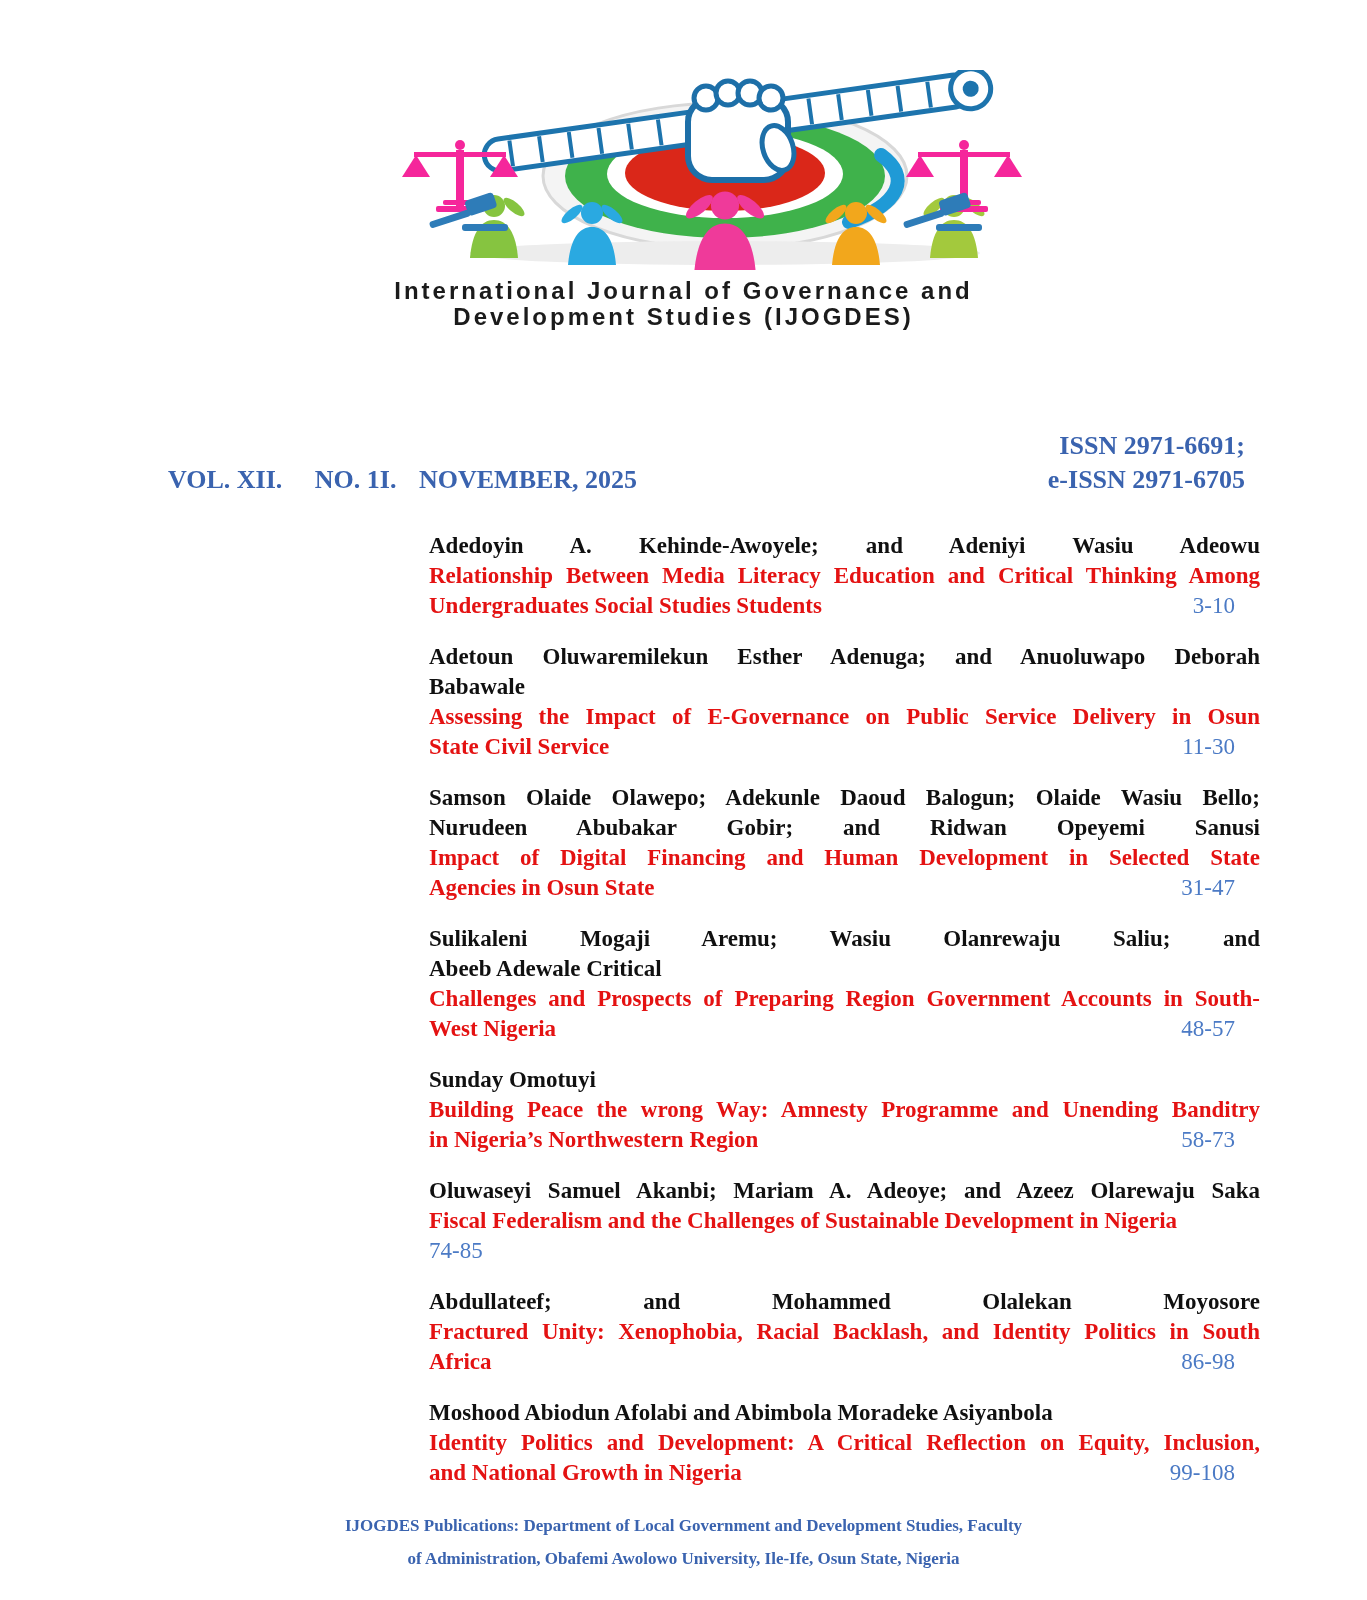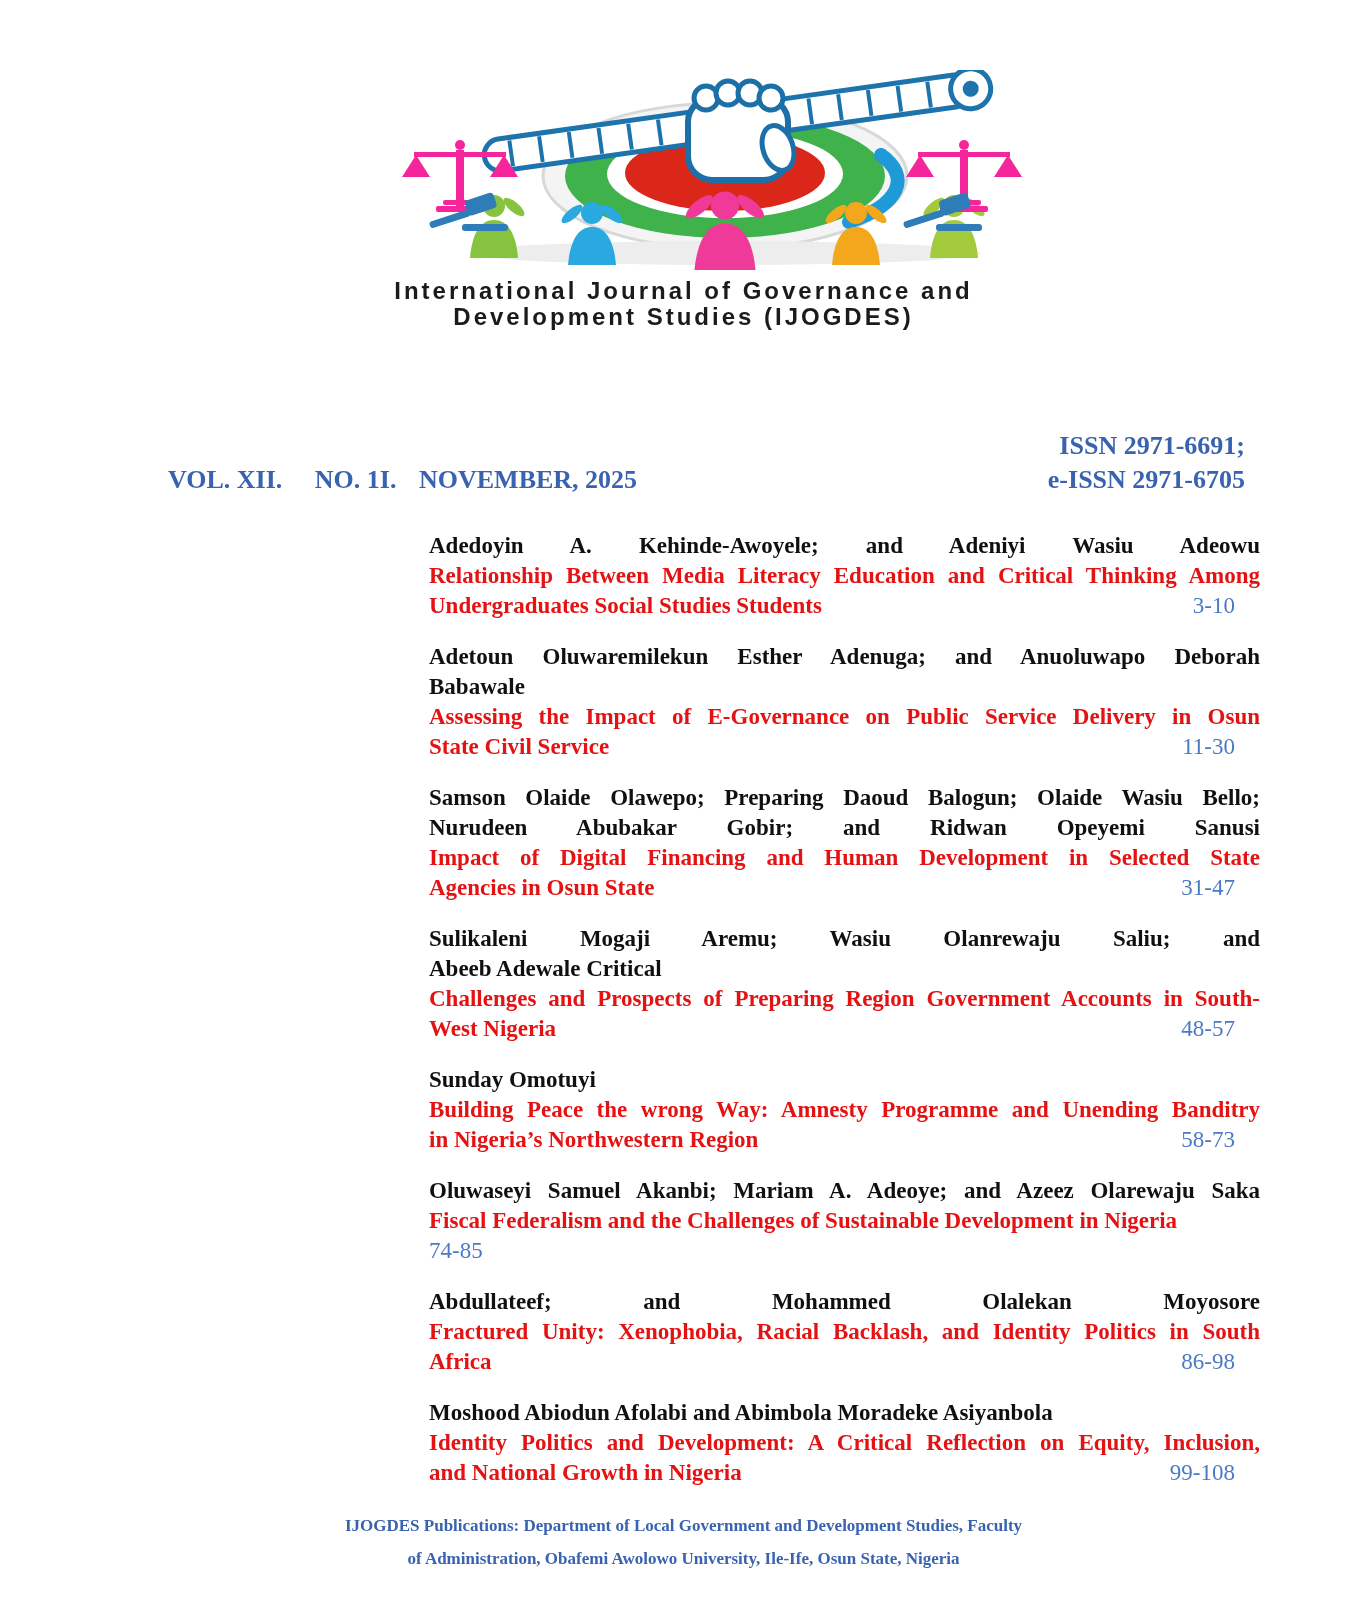--- a/index.html
+++ b/index.html
@@ -161,21 +161,21 @@
           <div class="ln jl">Adetoun Oluwaremilekun Esther Adenuga; and Anuoluwapo Deborah</div>
           <div class="ln">Babawale</div>
         </div>
         <div class="title">
           <div class="ln jl">Assessing the Impact of E-Governance on Public Service Delivery in Osun</div>
           <div class="ln"><span class="pg">11-30</span>State Civil Service</div>
         </div>
       </section>
       <section class="entry">
         <div class="authors">
-          <div class="ln jl">Samson Olaide Olawepo; Preparing Daoud Balogun; Olaide Wasiu Bello;</div>
+          <div class="ln jl">Samson Olaide Olawepo; Adekunle Daoud Balogun; Olaide Wasiu Bello;</div>
           <div class="ln jl">Nurudeen Abubakar Gobir; and Ridwan Opeyemi Sanusi</div>
         </div>
         <div class="title">
           <div class="ln jl">Impact of Digital Financing and Human Development in Selected State</div>
           <div class="ln"><span class="pg">31-47</span>Agencies in Osun State</div>
         </div>
       </section>
       <section class="entry">
         <div class="authors">
           <div class="ln jl">Sulikaleni Mogaji Aremu; Wasiu Olanrewaju Saliu; and</div>

